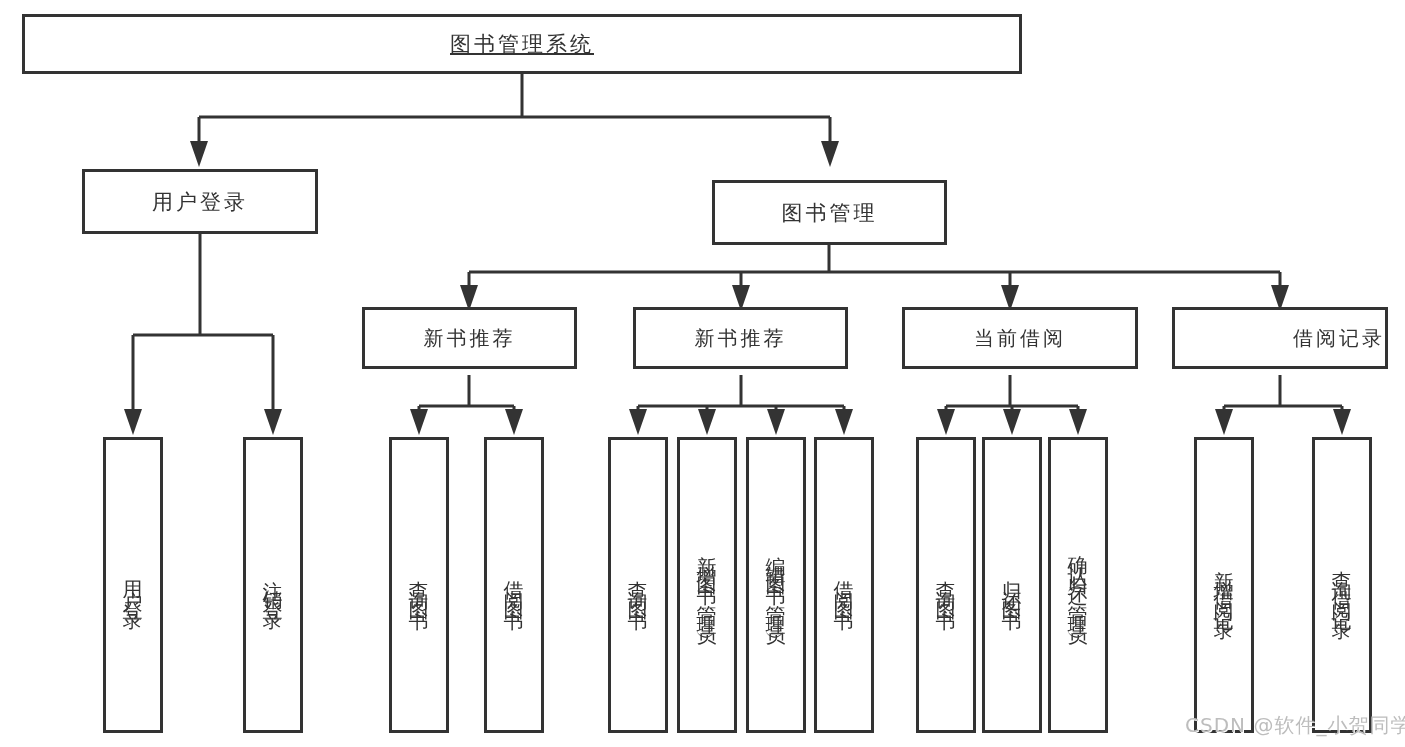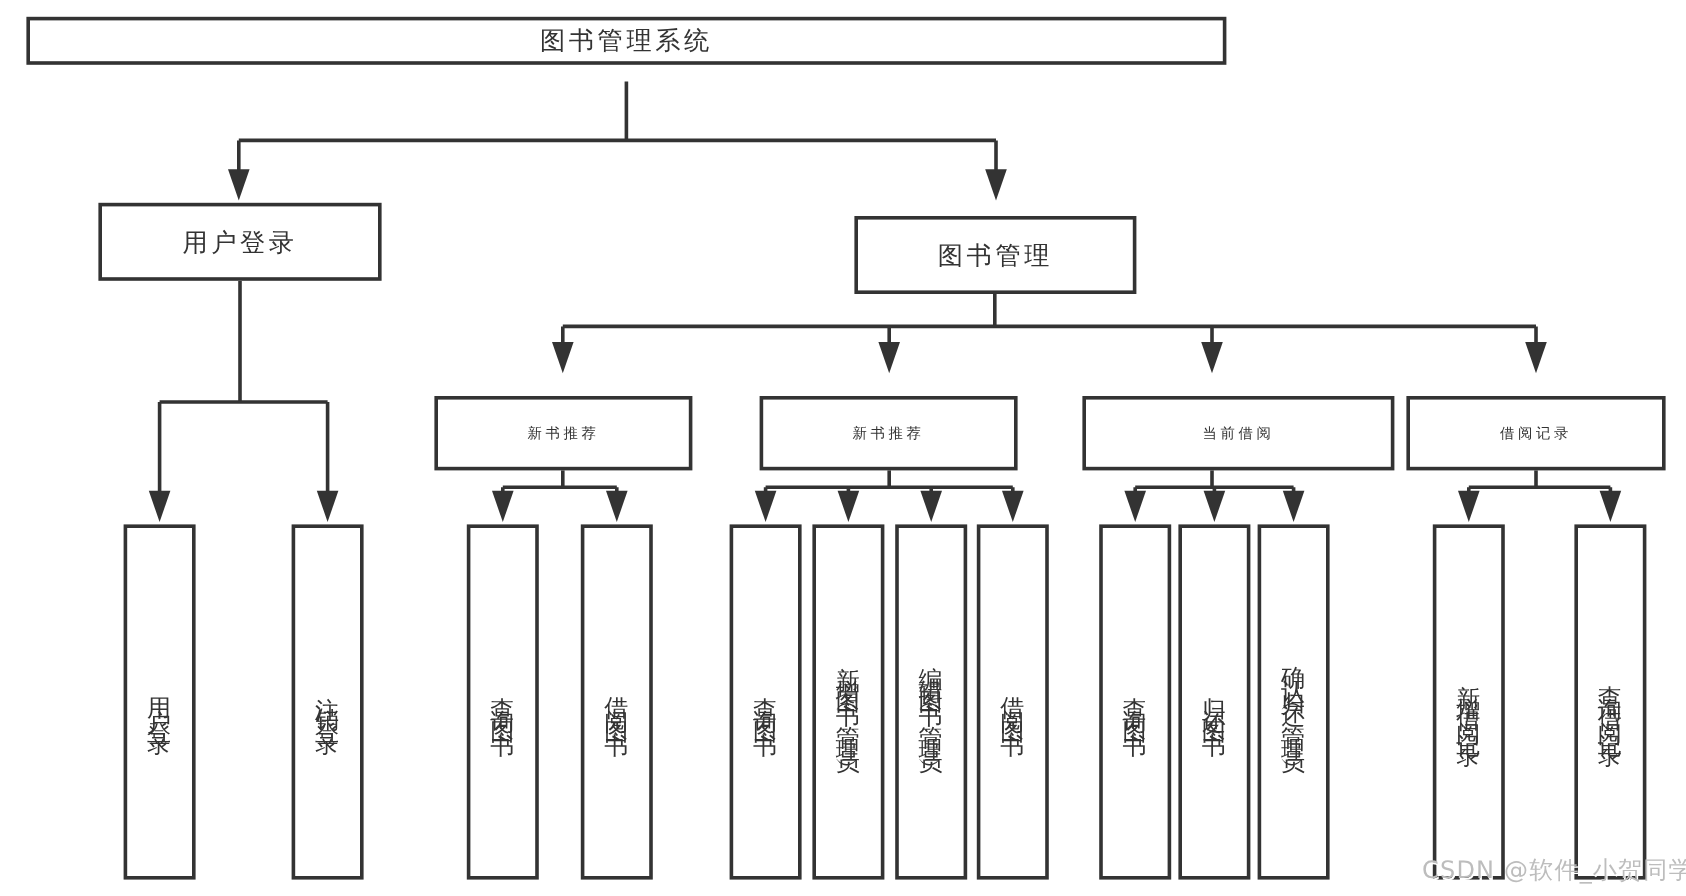--- a/index.html
+++ b/index.html
@@ -6,28 +6,28 @@
   .canvas {
     position:relative; width:1405px; height:747px; background:#ffffff;
     font-family:"DejaVu Sans", sans-serif; color:#333333; overflow:hidden;
   }
   svg.connectors { position:absolute; left:0; top:0; z-index:1; }
   .box {
     position:absolute; box-sizing:border-box; background:#ffffff;
     border:3px solid #333333; display:flex; align-items:center; justify-content:center;
     z-index:2; font-size:21px; letter-spacing:3px; white-space:nowrap;
   }
-  .box.root  { left:22px;  top:14px;  width:1000px; height:40px; }
+  .box.root  { left:22px;  top:14px;  width:1000px; height:60px;text-decoration:underline; }
   .box.lvl2a { left:82px;  top:169px; width:236px;  height:65px; }
   .box.lvl2b { left:712px; top:169px; width:235px;  height:65px;margin-top:11px; }
-  .box.lvl3  { top:330px; height:62px; font-size:12px; }
+  .box.lvl3  { top:307px; height:62px; font-size:20px; }
   .box.l3-1 { left:362px;  width:215px; }
   .box.l3-2 { left:633px;  width:215px; }
-  .box.l3-3 { left:902px;  width:260px; }
-  .box.l3-4 { left:1172px; width:216px; }
+  .box.l3-3 { left:902px;  width:236px; }
+  .box.l3-4 { left:1172px; width:216px;justify-content:flex-end; }
   .box.leaf { top:437px; width:60px; height:296px; letter-spacing:0; }
   .leaf span {
     writing-mode:vertical-rl; text-orientation:mixed;
     font-size:20px; line-height:1; letter-spacing:10px;
   }
   .u1 { left:103px; }  .u2 { left:243px; }
   .a1 { left:389px; }  .a2 { left:484px; }
   .b1 { left:608px; }  .b2 { left:677px; } .b3 { left:746px; } .b4 { left:814px; }
   .c1 { left:916px; }  .c2 { left:982px; } .c3 { left:1048px; }
   .d1 { left:1194px; } .d2 { left:1312px; }

